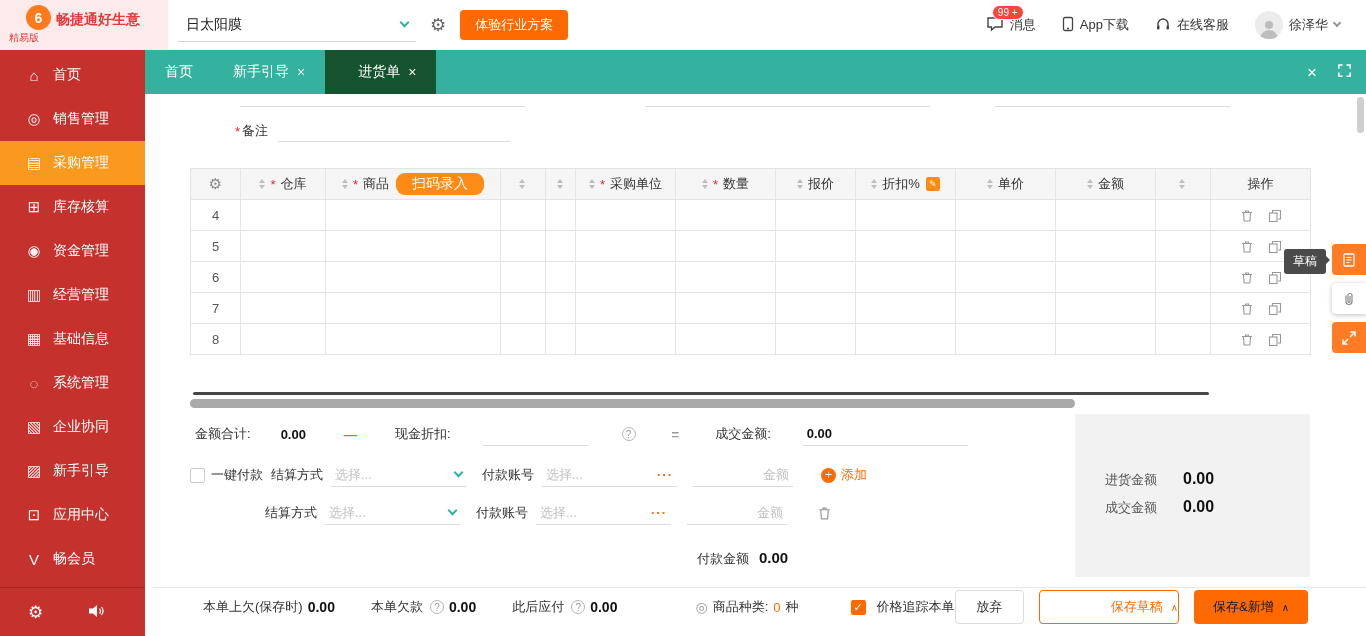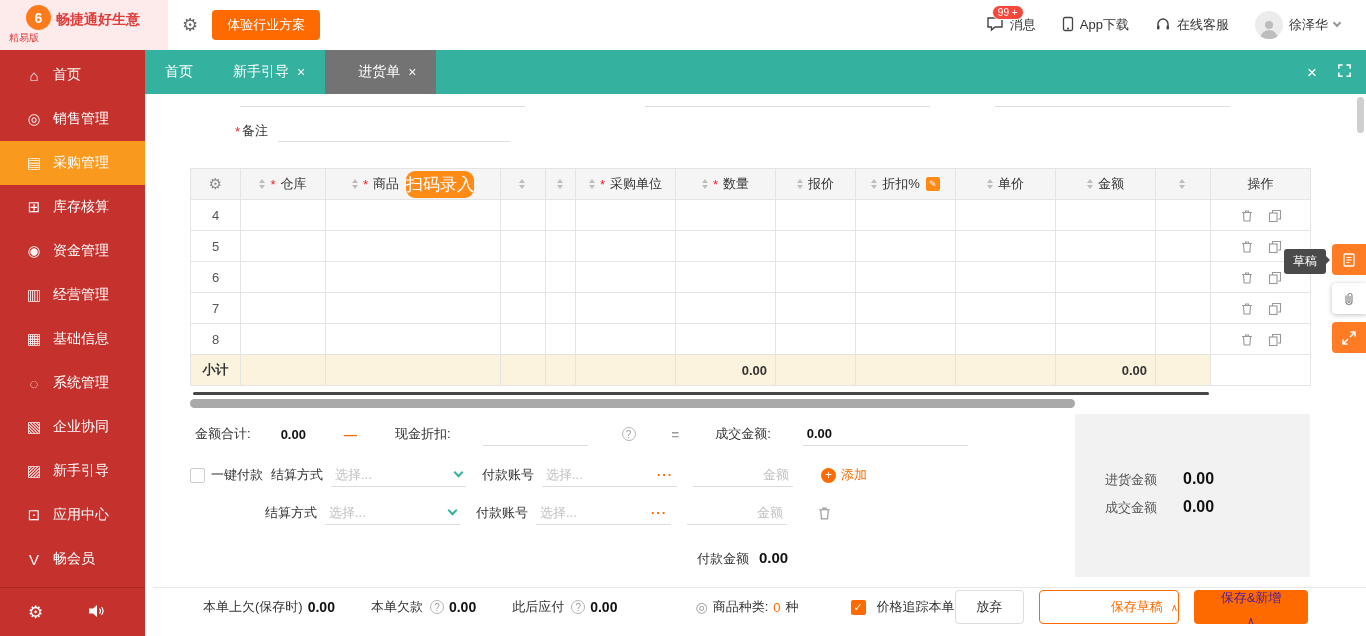--- a/index.html
+++ b/index.html
@@ -42,21 +42,21 @@
   .side-item.active { background:#f9991d; }
   .side-bottom { position:absolute; bottom:0; left:0; width:145px; height:49px;
                  display:flex; align-items:center; gap:44px; padding-left:28px;
                  border-top:1px solid rgba(0,0,0,.15); }
   .side-bottom .gear { color:#fff; font-size:17px; cursor:pointer; }
 
   
   .main { position:absolute; left:145px; top:50px; right:0; bottom:0; }
   .tabbar { height:44px; background:#35b1a0; display:flex; align-items:stretch; position:relative; }
   .tab { display:flex; align-items:center; padding:0 20px; color:#fff; font-size:14px; gap:8px; cursor:pointer; }
-  .tab.active { background:#737373;padding-left:33px; }
+  .tab.active { background:#14532d;padding-left:33px; }
   .tab-close { font-size:14px; opacity:.95; cursor:pointer; }
   .tab-right { position:absolute; right:14px; top:0; height:44px; display:flex; gap:20px; align-items:center; }
   .tab-right .x { color:#fff; font-size:17px; cursor:pointer; line-height:1; }
 
   .content { position:absolute; top:44px; left:0; right:0; bottom:49px; background:#fff; overflow:hidden; }
   .vscroll { position:absolute; right:2px; top:3px; width:7px; height:36px; background:#cfcfcf; border-radius:4px; }
 
   .pf { position:absolute; top:0; height:13px; border-bottom:1px solid #dcdcdc; }
   .star { color:#f5222d; margin-right:2px; }
   .remark-row { position:absolute; left:90px; top:26px; display:flex; align-items:center; }
@@ -65,22 +65,22 @@
   
   .tbl { position:absolute; left:45px; top:74px; width:1120px; }
   table { border-collapse:collapse; table-layout:fixed; width:1120px; font-size:13px; color:#333; }
   th, td { border:1px solid #e4e4e4; height:31px; padding:0; overflow:hidden; }
   thead th { background:#f5f5f5; font-weight:normal; }
   .thc { display:flex; align-items:center; justify-content:center; gap:3px; white-space:nowrap; }
   .sort { display:inline-flex; flex-direction:column; gap:2px; margin-right:2px; cursor:pointer; }
   .sort i { width:0; height:0; border-left:3.5px solid transparent; border-right:3.5px solid transparent; }
   .sort i.up { border-bottom:4px solid #bdbdbd; }
   .sort i.dn { border-top:4px solid #bdbdbd; }
-  .scan-btn { background:#ff8b17; color:#fff; border:none; border-radius:9px; font-size:17px;
-              padding:2px 0; margin-left:4px; cursor:pointer; }
+  .scan-btn { background:#ff8b17; color:#fff; border:none; border-radius:9px; font-size:14px;
+              padding:2px 16px; margin-left:4px; cursor:pointer; }
   .edit-ico { width:14px; height:14px; background:#ff8b17; border-radius:2px; color:#fff; font-size:9px;
               display:inline-flex; align-items:center; justify-content:center; margin-left:3px; cursor:pointer; }
   .th-gear { color:#8a8a8a; font-size:15px; cursor:pointer; }
   .rownum { text-align:center; color:#555; }
   .ops { text-align:center; }
   .op { display:inline-flex; margin:0 7px; cursor:pointer; vertical-align:middle; }
   .sum-row td { background:#fbf3dd; font-weight:bold; }
   .sum-row td.white { background:#fff; }
   .center { text-align:center; }
   .num { text-align:right; padding-right:8px; }
@@ -137,33 +137,37 @@
                padding:0 58px 10px 50px;margin-left:8px; }
   .bb-item { display:flex; align-items:center; gap:5px; white-space:nowrap; }
   .bb-item .v { font-weight:bold; font-size:14px; color:#111; }
   .ml36 { margin-left:36px; } .ml80 { margin-left:78px; } .ml56 { margin-left:52px; }
   .cat-ico { color:#9a9a9a; font-size:14px; }
   .cat-count { color:#ff6a00; }
   .btn { height:34px; border-radius:4px; font-size:13px; cursor:pointer;
          display:flex; align-items:center; justify-content:center; gap:8px; }
   .btn-discard { width:74px; background:#fff; border:1px solid #dcdcdc; color:#333; margin-left:auto; }
   .btn-draft { width:150px; background:#fff; border:1px solid #ff6a00; color:#ff6a00; margin-left:15px;justify-content:flex-end; }
-  .btn-save { width:122px; background:#ff6a00; border:none; color:#4c1d95; margin-left:15px;flex-direction:column; }
+  .btn-save { width:122px; background:#ff6a00; border:none; color:#0f172a; margin-left:15px; }
   .caret-up { font-size:10px; }
 </style>
 </head>
 <body>
 
 <div class="page">
 
   <header class="topbar">
     <div class="logo">
       <div class="logo-mark">6</div>
       <div class="brand">畅捷通好生意</div>
       <div class="edition">精易版</div>
+    </div>
+    <div class="account">
+      <span>日太阳膜</span>
+      <span class="chev"></span>
     </div>
     <span class="gear-top">⚙</span>
     <button class="solution-btn">体验行业方案</button>
 
     <div class="top-right">
       <div class="top-item">
         <span>
           <svg width="18" height="16" viewBox="0 0 18 16">
               <path d="M2 2h14v9H9l-3.5 3v-3H2z" fill="none" stroke="#444" stroke-width="1.4"></path>
             </svg>
@@ -549,35 +553,20 @@
                     <svg width="14" height="14" viewBox="0 0 14 14">
                       <path d="M2 3.5h10M5.5 3.5V2h3v1.5M3.5 3.5l.6 8.5h5.8l.6-8.5" fill="none" stroke="#999" stroke-width="1.1"></path>
                     </svg>
                   </span><span class="op">
                     <svg width="14" height="14" viewBox="0 0 14 14">
                       <rect x="1.5" y="4" width="7.5" height="8.5" fill="none" stroke="#999" stroke-width="1.1"></rect>
                       <path d="M4.5 4V1.5h8v8.5H10" fill="none" stroke="#999" stroke-width="1.1"></path>
                     </svg>
                   </span></td>
             </tr>
-            <tr class="sum-row">
-              <td class="center">小计</td>
-              <td></td>
-                <td></td>
-                <td></td>
-                <td></td>
-                <td></td>
-              <td class="num">0.00</td>
-              <td></td>
-                <td></td>
-                <td></td>
-              <td class="num">0.00</td>
-              <td></td>
-              <td class="white"></td>
-            </tr>
           </tbody>
         </table>
       </div>
       <div class="hline"></div>
       <div class="hthumb"></div>
 
       <div class="totals">
         <span>金额合计:</span>
         <span class="b" style="margin-left:6px">0.00</span>
         <span class="minus">—</span>

